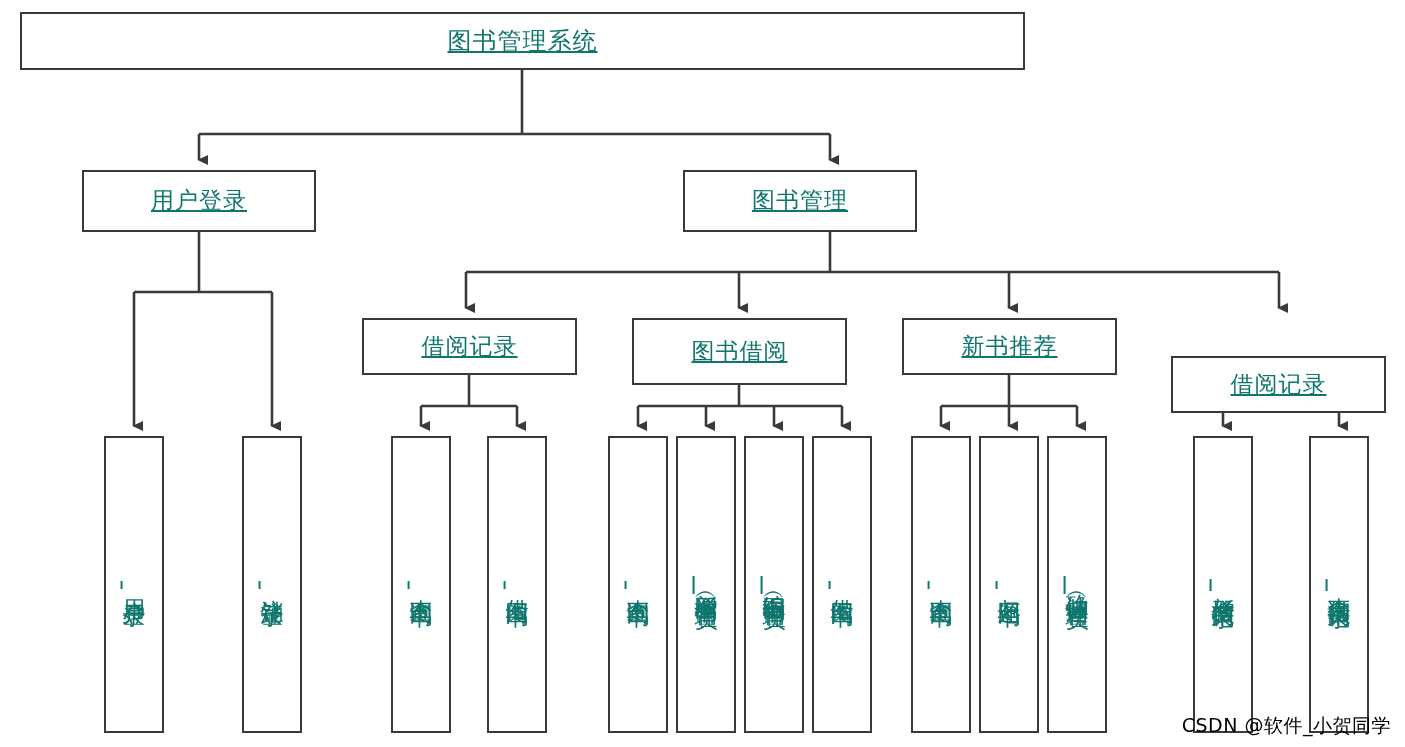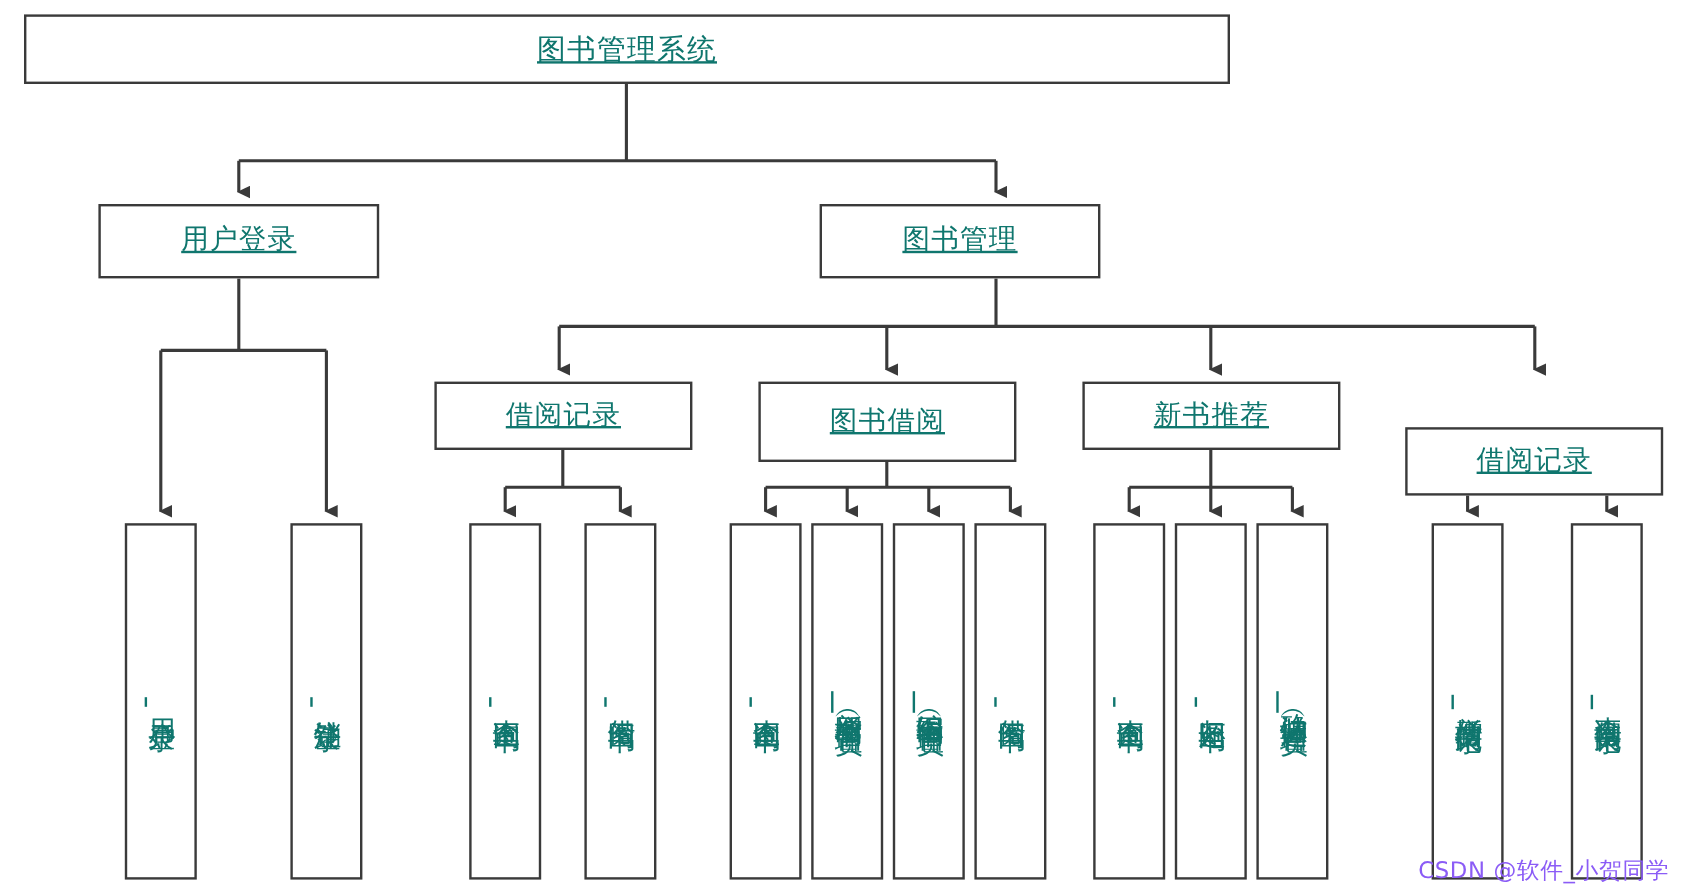--- a/index.html
+++ b/index.html
@@ -60,21 +60,21 @@
     text-orientation: upright;
   }
   .node.title {
     font-size: 24px;
   }
   .watermark {
     position: absolute;
     right: 14px;
     bottom: 8px;
     font-size: 19px;
-    color: #8b5cf6;
+    color: #000000;
     letter-spacing: 0.5px;
     white-space: nowrap;
     font-family: "DejaVu Sans", "Liberation Sans", sans-serif;
     text-align: right;
   }
 </style>
 </head>
 <body>
 
 <div id="canvas">

